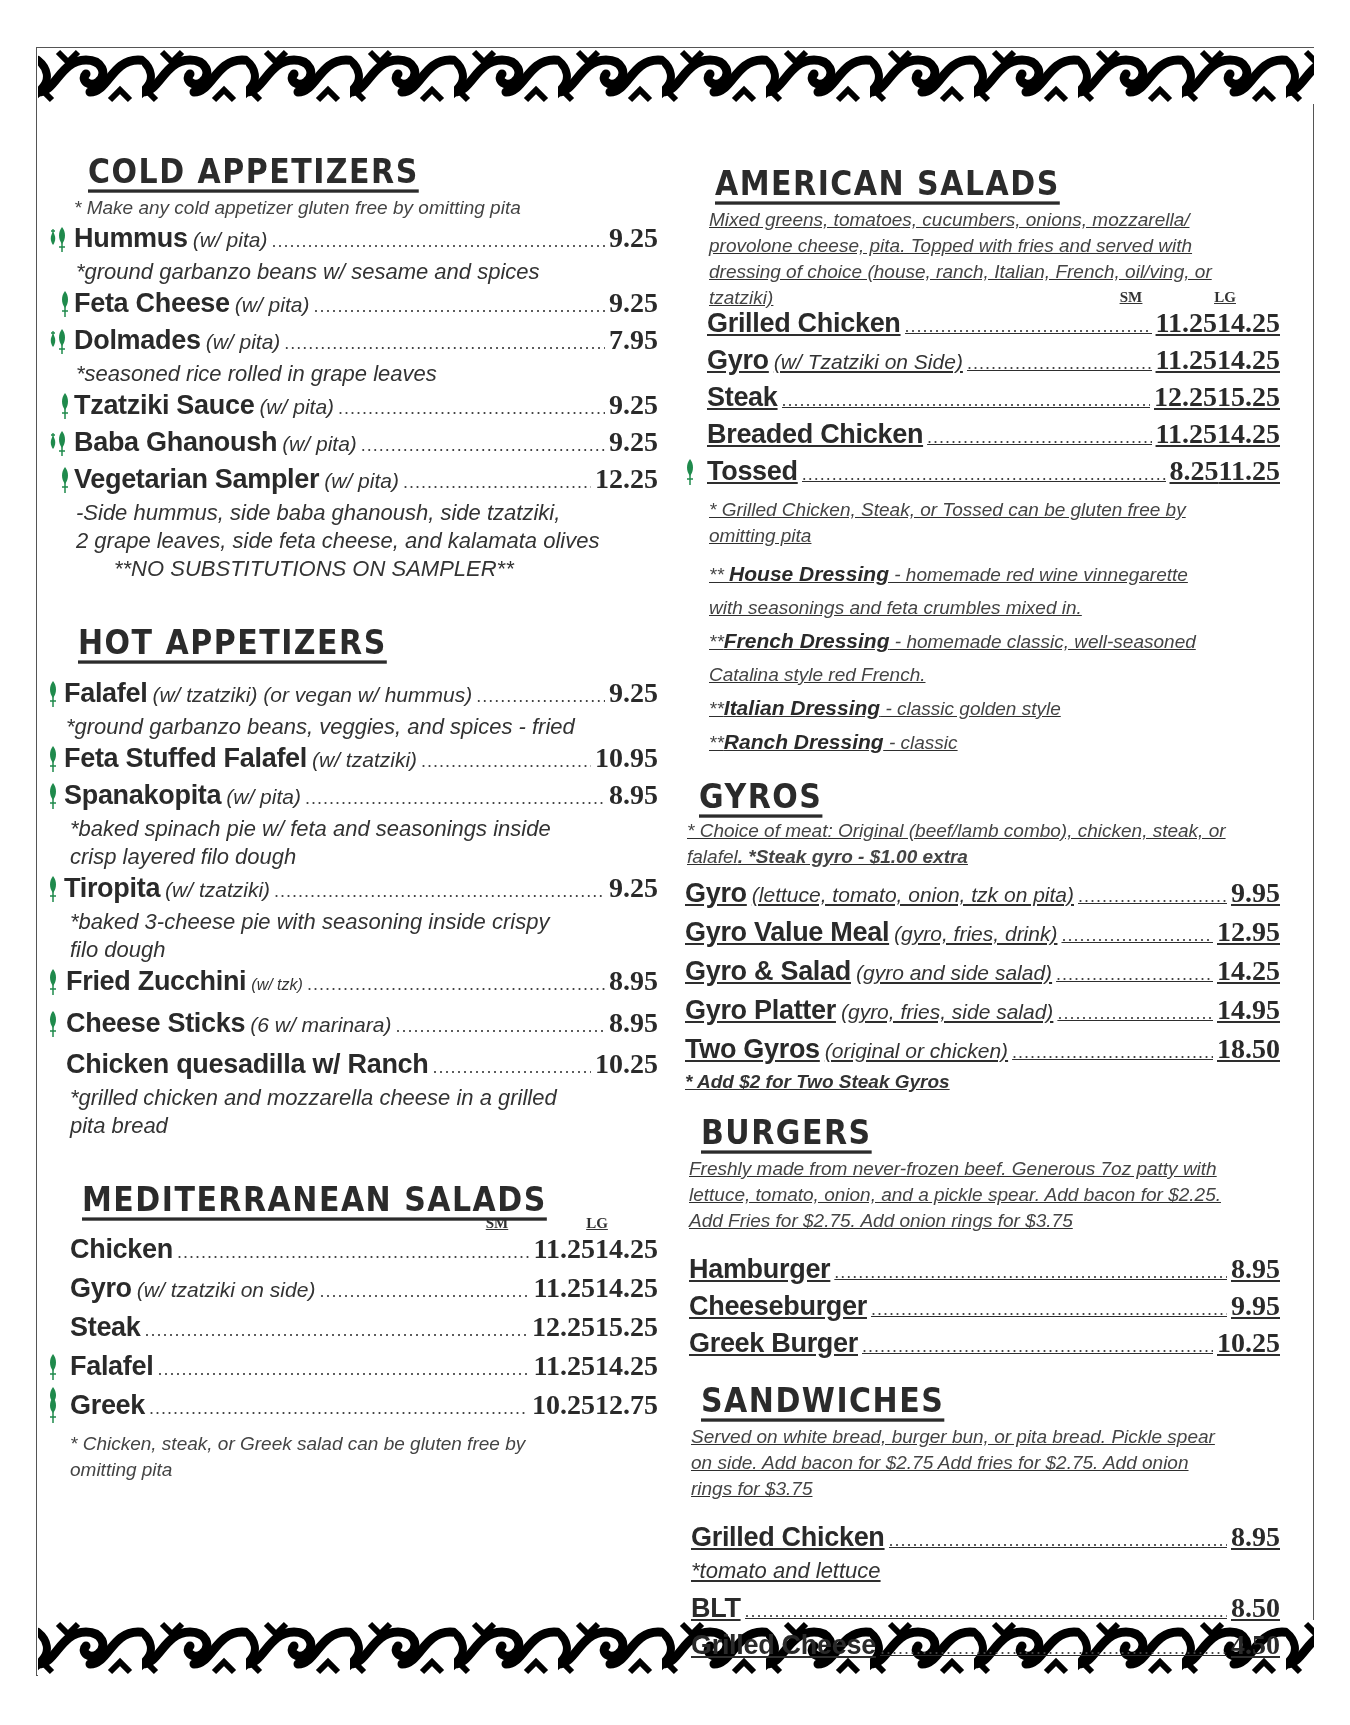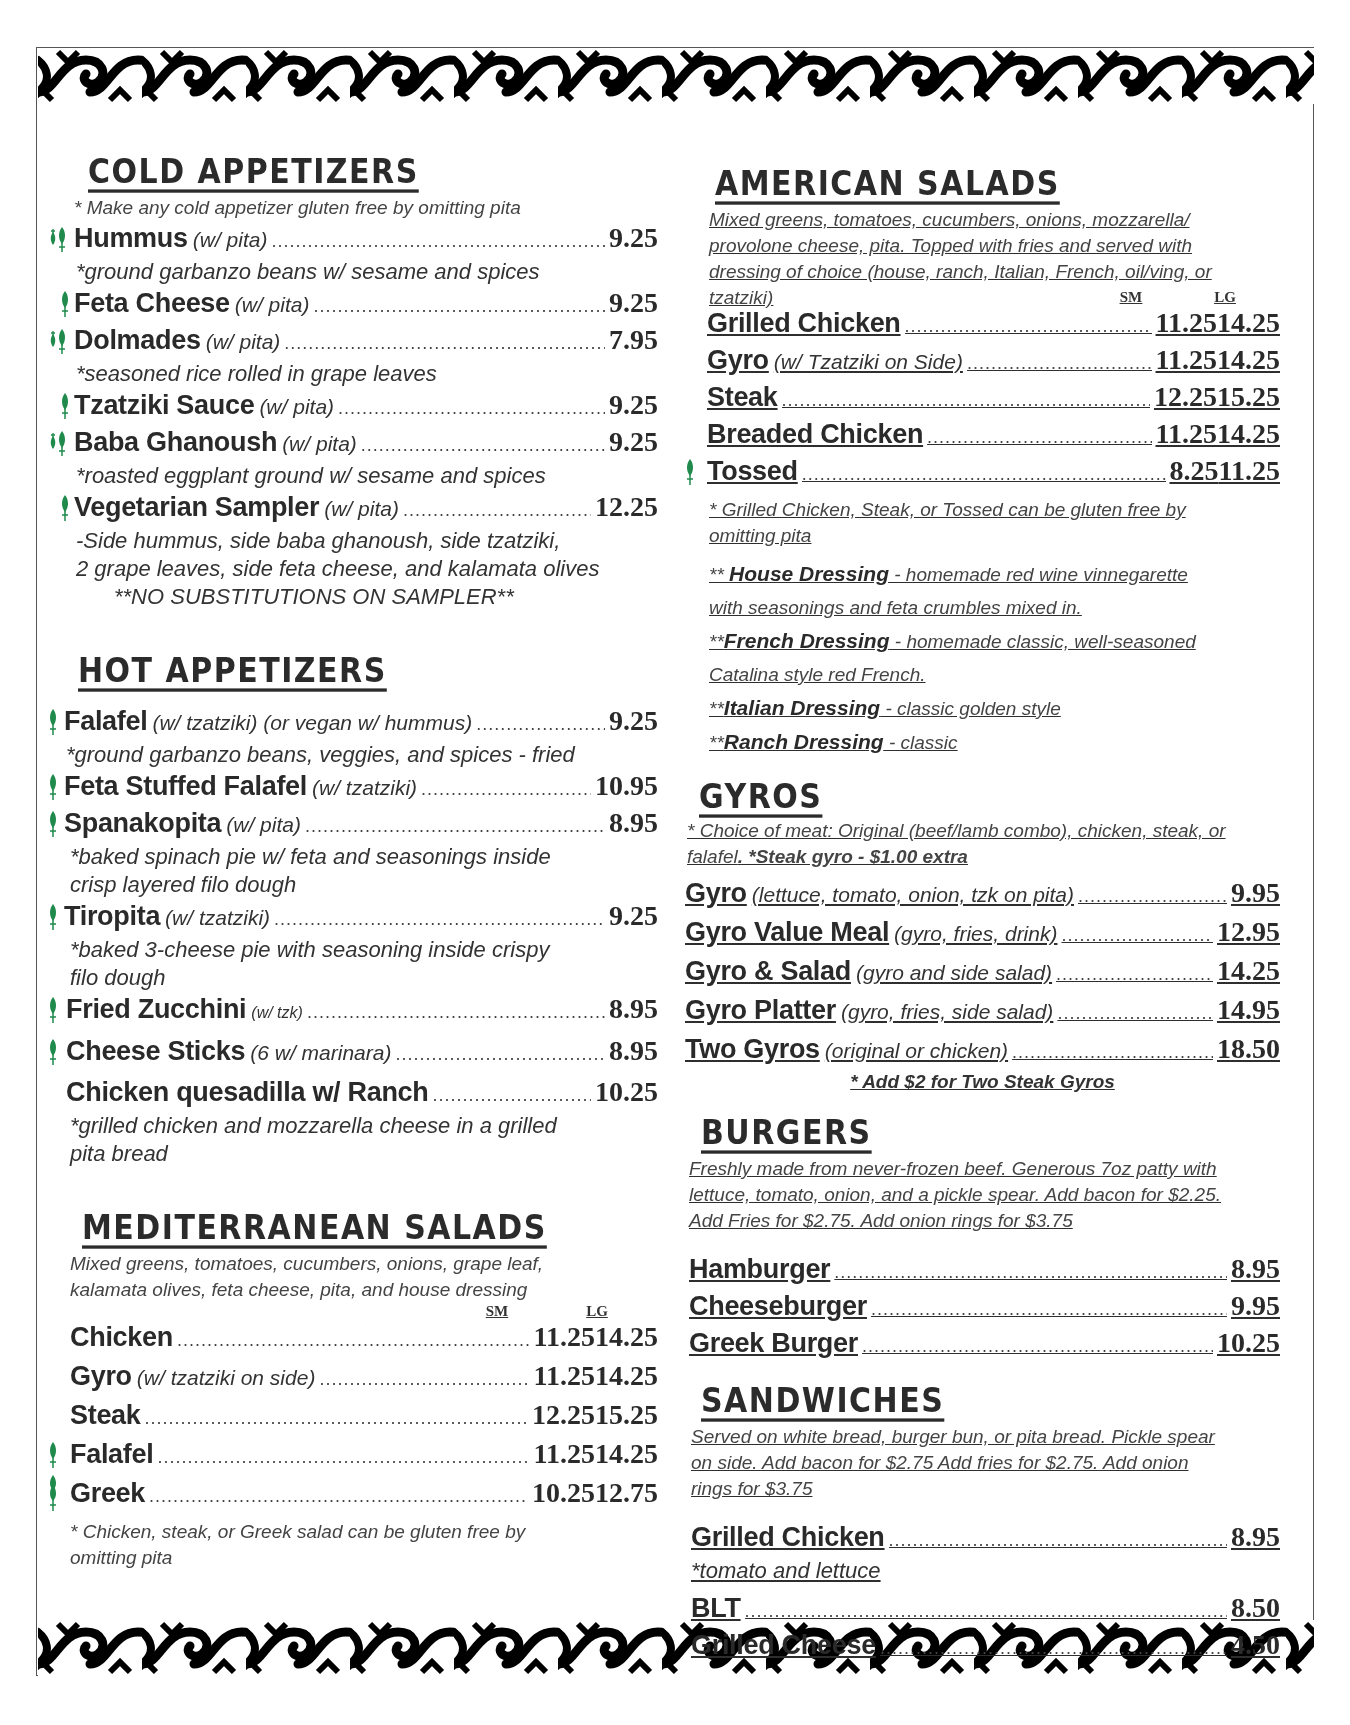--- a/index.html
+++ b/index.html
@@ -58,21 +58,21 @@
   .size-head { display: flex; justify-content: flex-end; font-family: "Liberation Serif", serif; font-weight: bold; font-size: 15px; color: #333; }
   .size-head span { text-decoration: underline; text-align: center; }
 
   .leaf { position: absolute; top: -4px; }
   .gap-s { height: 6px; }
   .gap-m { height: 18px; }
   .gap-l { height: 40px; }
 
   .dressing { font-size: 19px; line-height: 33px; color: #444; font-style: italic; }
   .dressing b { font-weight: bold; color: #2a2a2a; font-size: 21px; }
-  .right { text-align: center; }
+  .right { text-align: left; }
 </style>
 </head>
 <body>
 
 <svg width="0" height="0" style="position:absolute">
   <defs>
     <symbol id="leaf" viewBox="0 0 10 26">
       <path d="M5 0 C9 5 9 12 5 17 C1 12 1 5 5 0 Z" fill="#1f8a4c"></path>
       <path d="M5 15 L5 26 M2 20 L8 20" stroke="#1f8a4c" stroke-width="1.5"></path>
     </symbol>
@@ -172,21 +172,20 @@
       <span class="leaf-slot">
           <svg class="leaf" width="20" height="26">
             <use href="#leaf2"></use>
           </svg>
         </span>
       <span class="name">Baba Ghanoush</span>
       <span class="sub">(w/ pita)</span>
       <span class="dots"></span>
       <span class="price">9.25</span>
     </div>
-    <div class="desc">*roasted eggplant ground w/ sesame and spices</div>
 
     <div class="item">
       <span class="leaf-slot">
           <svg class="leaf" width="10" height="26" style="left:12px">
             <use href="#leaf"></use>
           </svg>
         </span>
       <span class="name">Vegetarian Sampler</span>
       <span class="sub">(w/ pita)</span>
       <span class="dots"></span>
@@ -287,21 +286,20 @@
       <span class="price">10.25</span>
     </div>
     <div class="desc" style="padding-left:22px">*grilled chicken and mozzarella cheese in a grilled</div>
     <div class="desc" style="padding-left:22px">pita bread</div>
   </section>
 
   <div class="gap-l"></div>
 
   <section>
     <div style="padding-left:34px"><span class="heading">Mediterranean Salads</span></div>
-    <div class="note" style="padding-left:22px;margin-top:8px;width:540px">Mixed greens, tomatoes, cucumbers, onions, grape leaf, kalamata olives, feta cheese, pita, and house dressing</div>
     <div class="size-head" style="padding-right:6px">
       <span style="width:90px">SM</span>
       <span style="width:110px">LG</span>
     </div>
 
     <div class="item">
       <span class="leaf-slot" style="width:22px;flex-basis:22px"></span>
       <span class="name">Chicken</span>
       <span class="dots"></span>
       <span class="price sm">11.25</span>

